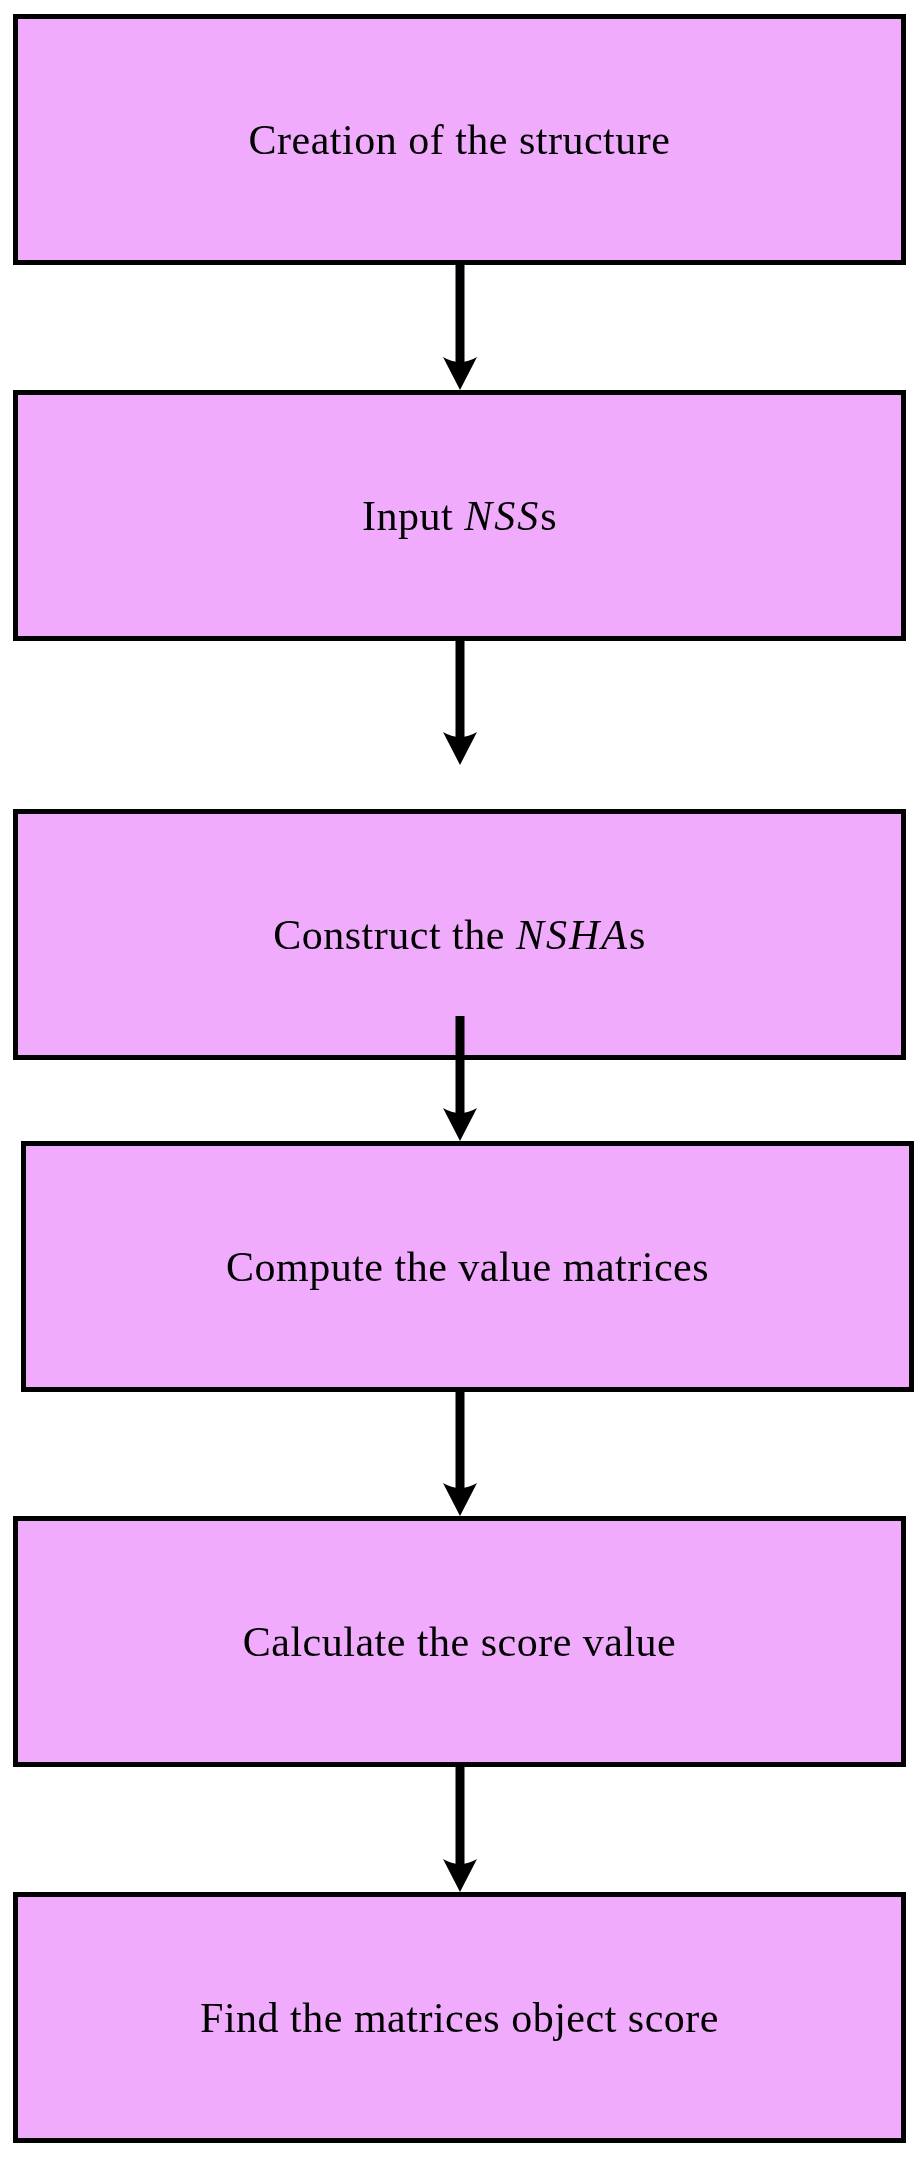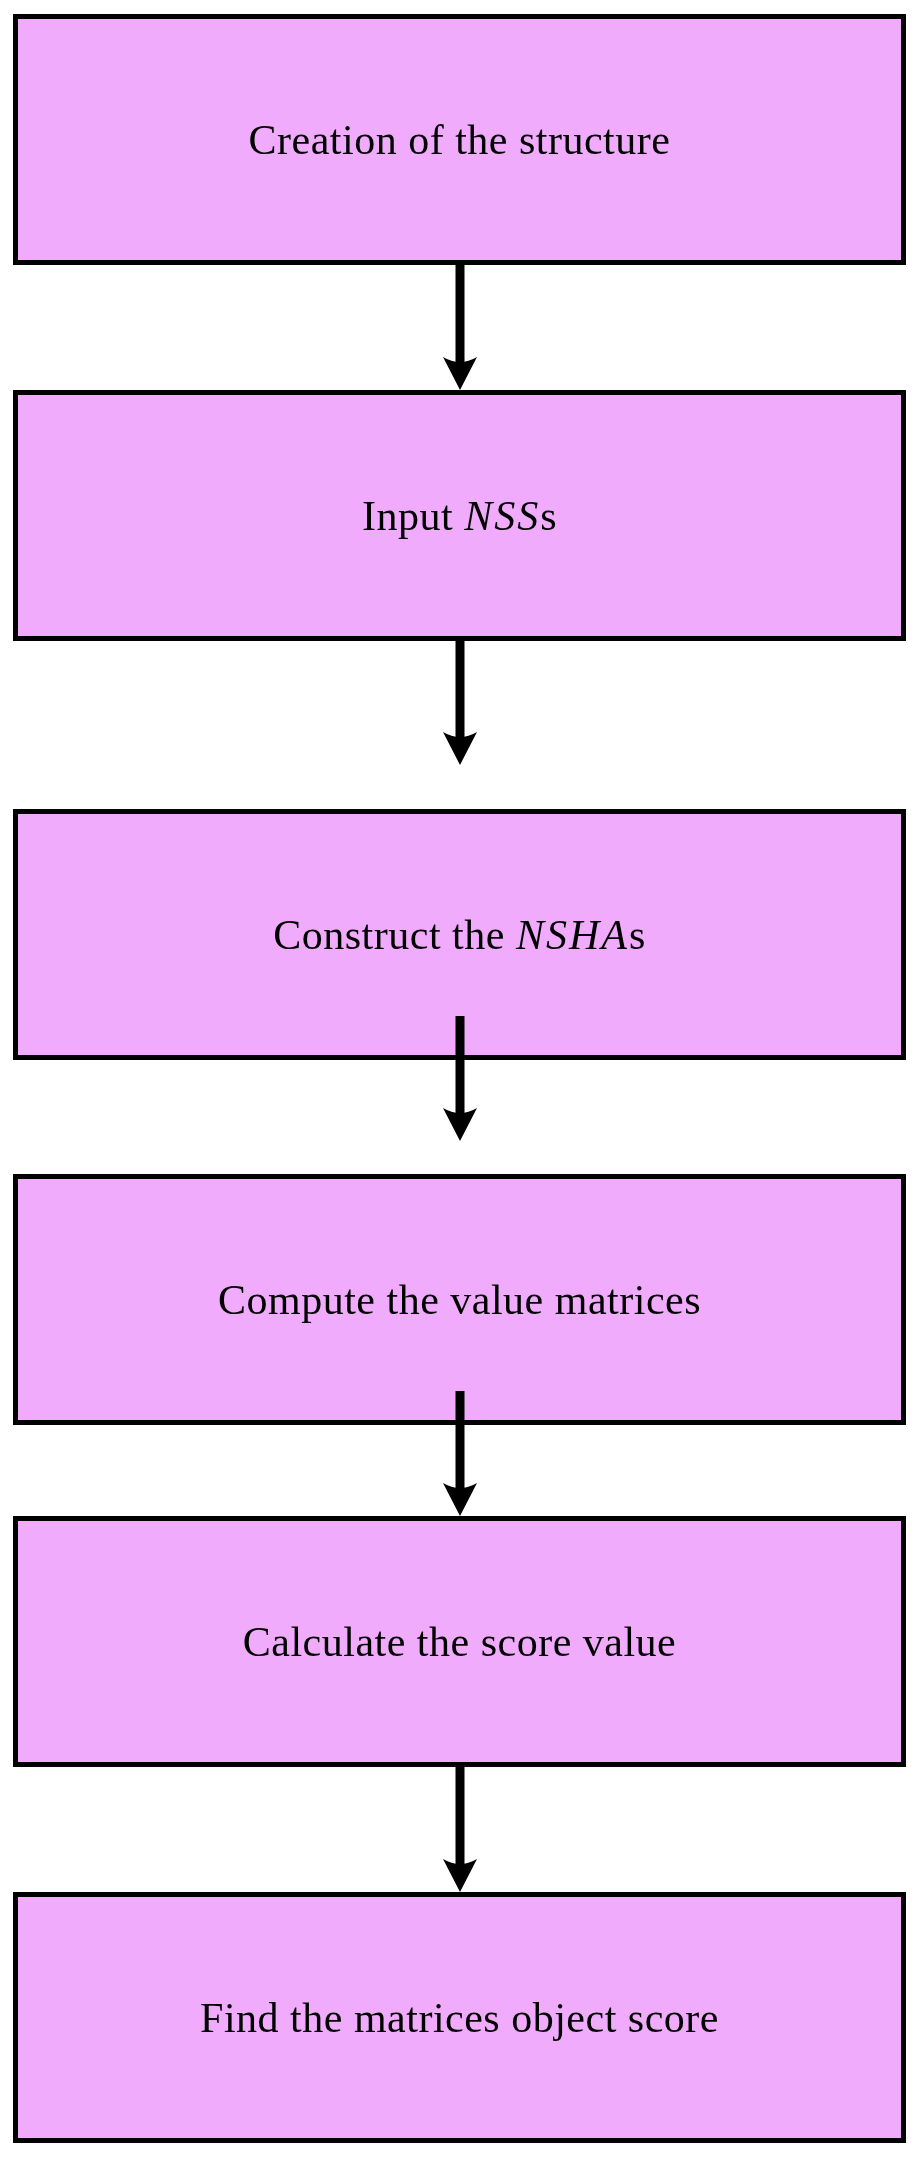--- a/index.html
+++ b/index.html
@@ -33,21 +33,21 @@
     white-space: nowrap;
     letter-spacing: 0.5px;
   }
   .node .label .math {
     font-style: italic;
     letter-spacing: 2px;
   }
   .n1 { top: 14px; }
   .n2 { top: 390px; }
   .n3 { top: 765px; margin-top: 44px; }
-  .n4 { top: 1174px; }
+  .n4 { top: 1141px; margin-left: 8px; }
   .n5 { top: 1516px; }
   .n6 { top: 1892px; }
 
   .arrow {
     position: absolute;
     left: 438px;
     width: 44px;
     height: 125px;
     display: block;
   }

